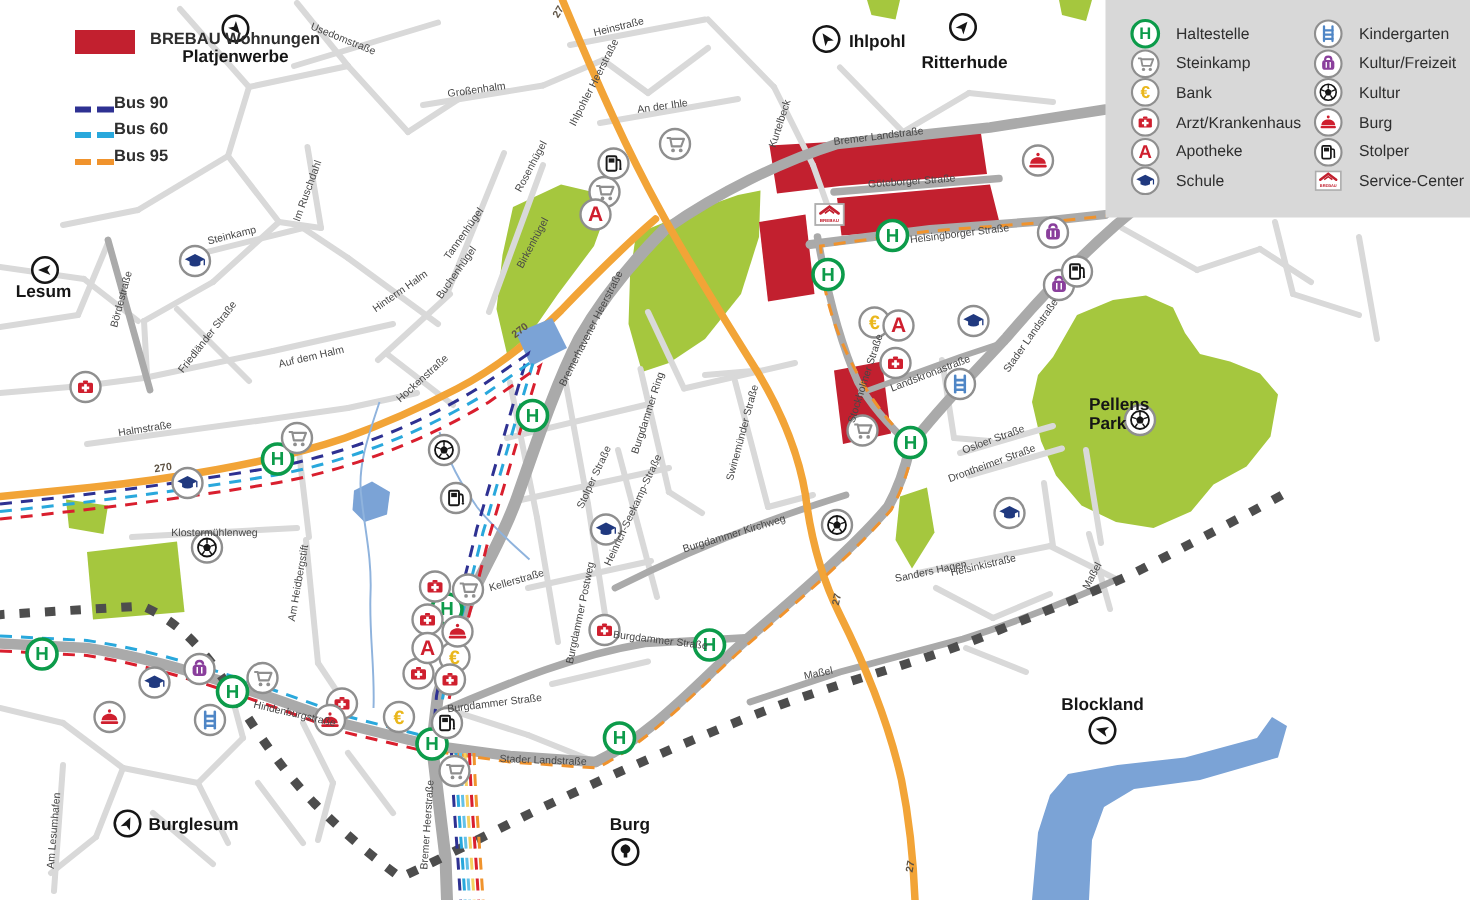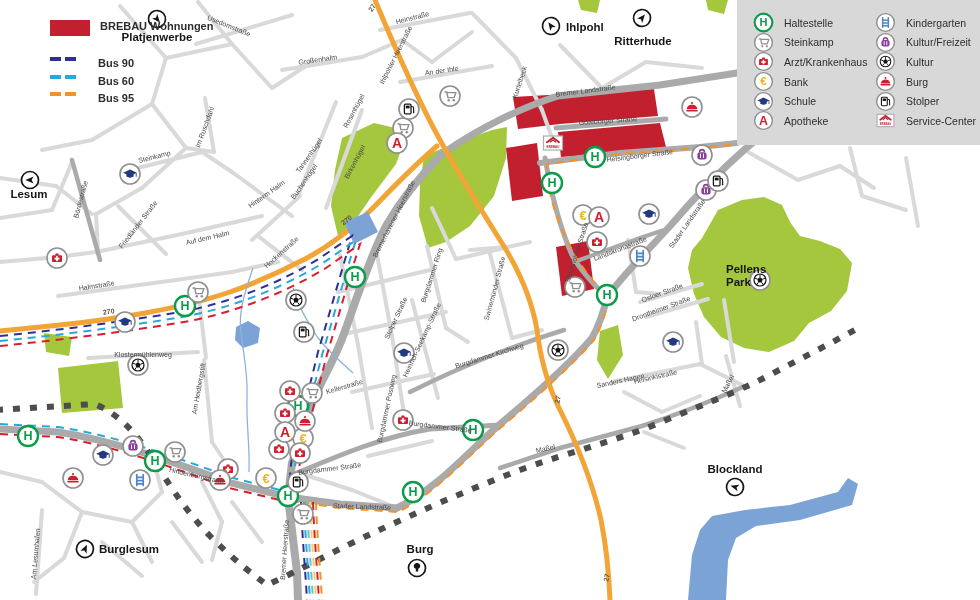--- a/index.html
+++ b/index.html
@@ -17,21 +17,21 @@
   .bus{fill:none;stroke-width:2;stroke-dasharray:8 6;}
   .b90{stroke:var(--c-bus90);} .b91{stroke:var(--c-bus91);} .b92{stroke:var(--c-bus92);}
   .b93{stroke:var(--c-bus93);} .b94{stroke:var(--c-bus94);} .b95{stroke:var(--c-bus95);}
   .st-label{fill:#474747;font-size:7px;}
   .pl-label{fill:#161616;font-size:11.5px;font-weight:bold;}
   .rn-label{fill:#5e5344;font-size:7px;font-weight:bold;}
   .legend-left{position:absolute;left:50px;top:20px;}
   .brebau-row{display:flex;align-items:flex-start;gap:10px;margin-bottom:21px;}
   .brebau-row .sw{width:40px;height:16px;display:inline-block;}
   .brebau-row .lbl,.bus-row .lbl{font-size:11px;font-weight:bold;color:#2e2e2e;}
-  .bus-row{display:flex;align-items:flex-start;gap:22px;height:17.6px;}
+  .bus-row{display:flex;align-items:flex-end;gap:0;height:17.6px;}
   .bus-row .dash{width:26px;height:4px;display:inline-block;}
   .legend-right{position:absolute;left:737px;top:0;width:243px;height:145px;
                 background:var(--c-panel);display:flex;padding-top:13px;box-sizing:border-box;}
   .lr-col{display:flex;flex-direction:column;}
   .lr-col.c1{margin-left:15px;width:122px;}
   .lr-item{display:flex;align-items:center;gap:9px;height:19.6px;}
   .lr-item .lbl{font-size:10.5px;font-weight:normal;color:#2e2e2e;white-space:nowrap;}
   .lr-ic{width:23px;height:23px;flex:0 0 23px;}
 </style>
 </head>
@@ -462,41 +462,41 @@
           <span class="lbl">Haltestelle</span>
         </div>
         <div class="lr-item">
           <svg viewBox="-13 -13 26 26" class="lr-ic">
             <use href="#ic-einkaufen"></use>
           </svg>
           <span class="lbl">Steinkamp</span>
         </div>
         <div class="lr-item">
           <svg viewBox="-13 -13 26 26" class="lr-ic">
+            <use href="#ic-bank"></use>
+          </svg>
+          <span class="lbl">Bank</span>
+        </div>
+        <div class="lr-item">
+          <svg viewBox="-13 -13 26 26" class="lr-ic">
             <use href="#ic-arzt"></use>
           </svg>
           <span class="lbl">Arzt/Krankenhaus</span>
         </div>
         <div class="lr-item">
           <svg viewBox="-13 -13 26 26" class="lr-ic">
-            <use href="#ic-bank"></use>
-          </svg>
-          <span class="lbl">Bank</span>
+            <use href="#ic-apotheke"></use>
+          </svg>
+          <span class="lbl">Apotheke</span>
         </div>
         <div class="lr-item">
           <svg viewBox="-13 -13 26 26" class="lr-ic">
             <use href="#ic-schule"></use>
           </svg>
           <span class="lbl">Schule</span>
-        </div>
-        <div class="lr-item">
-          <svg viewBox="-13 -13 26 26" class="lr-ic">
-            <use href="#ic-apotheke"></use>
-          </svg>
-          <span class="lbl">Apotheke</span>
         </div>
       </div>
       <div class="lr-col">
         <div class="lr-item">
           <svg viewBox="-13 -13 26 26" class="lr-ic">
             <use href="#ic-kindergarten"></use>
           </svg>
           <span class="lbl">Kindergarten</span>
         </div>
         <div class="lr-item">

